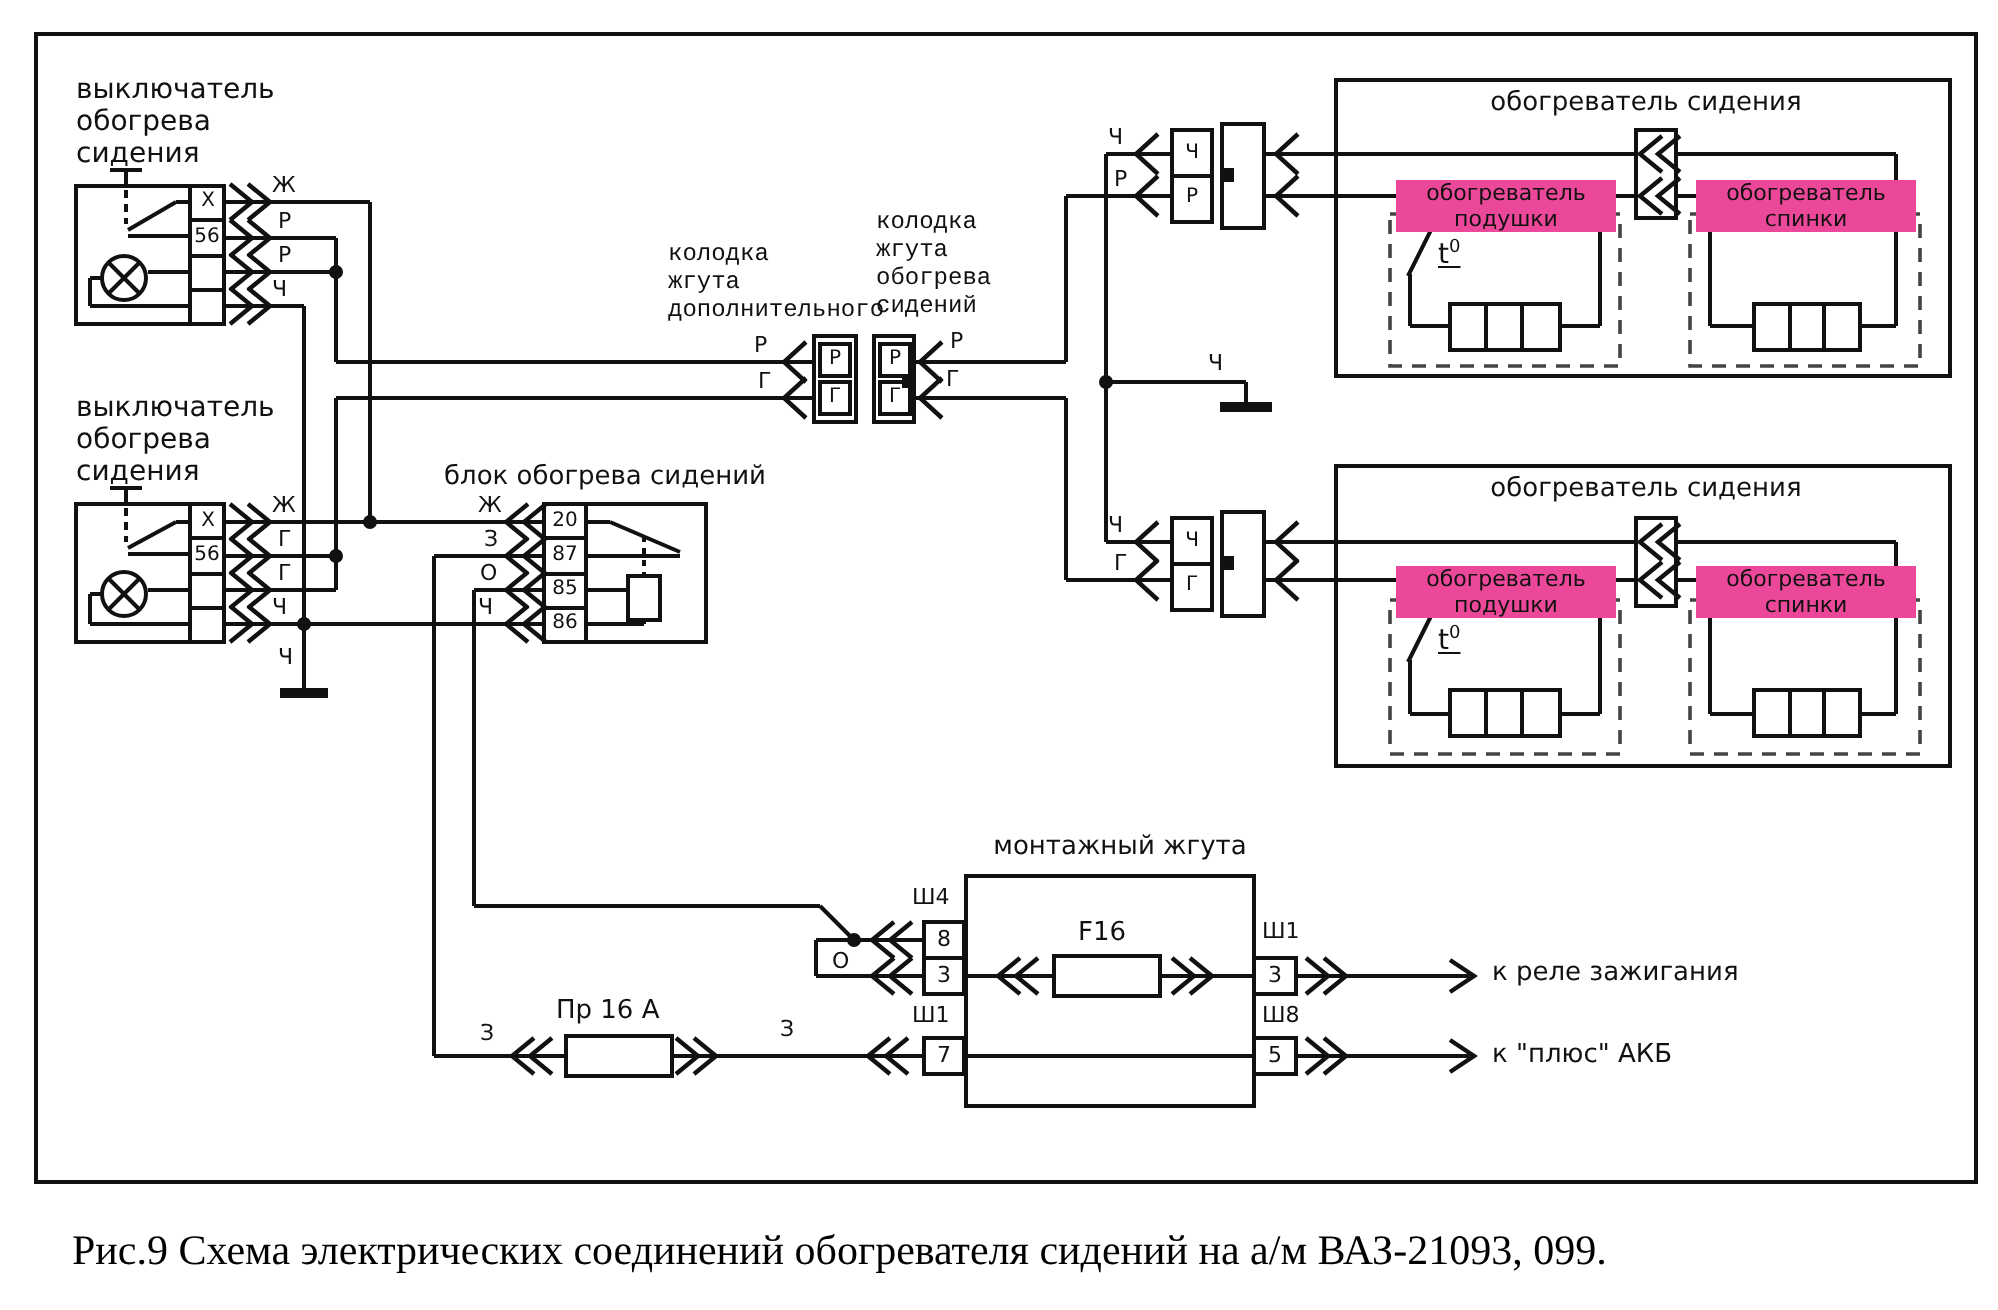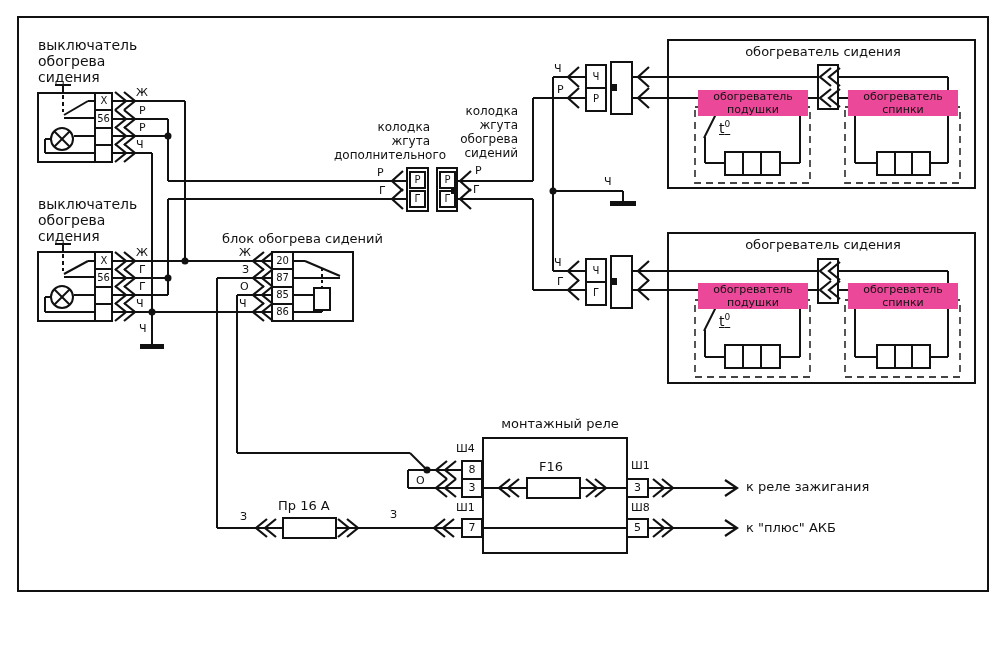--- a/index.html
+++ b/index.html
@@ -4,21 +4,21 @@
 <style>
   html,body{margin:0;padding:0;background:#fff;}
   #stage{position:relative;width:999px;height:655px;background:#fff;
          font-family:"DejaVu Sans",sans-serif;color:#111;overflow:hidden;}
   svg{position:absolute;left:0;top:0;}
   .lb{position:absolute;font-size:11px;line-height:12px;white-space:nowrap;color:#111;}
   .lb13{position:absolute;font-size:13px;line-height:15px;white-space:nowrap;}
   .pc{position:absolute;font-size:10px;line-height:11px;text-align:center;}
   .blocktitle{position:absolute;font-size:13px;text-align:center;white-space:nowrap;}
   .devtitle{position:absolute;font-size:14px;line-height:16px;white-space:nowrap;}
-  .kol{position:absolute;font-size:12px;line-height:14px;text-align:right;}
+  .kol{position:absolute;font-size:12px;line-height:14px;text-align:left;font-family:Liberation Mono, monospace;}
   .sub{position:absolute;font-size:11px;line-height:13px;text-align:center;background:#ec4899;}
   .tdeg{position:absolute;font-size:14px;text-decoration:underline;}
   .tdeg sup{font-size:9px;}
   #caption{position:absolute;left:36px;top:613px;font-family:"Liberation Serif",serif;
            font-size:21px;color:#000;white-space:nowrap;}
 </style>
 </head>
 <body>
 
 <div id="stage">
@@ -288,21 +288,21 @@
       <div>жгута</div>
       <div>дополнительного</div>
 </div>
 <div class="kol" style="left:438px;top:104px;width:80px;">
   <div>колодка</div>
       <div>жгута</div>
   <div>обогрева</div>
       <div>сидений</div>
 </div>
 
-<div class="blocktitle" style="left:490px;top:416px;width:140px;">монтажный реле</div>
+<div class="blocktitle" style="left:490px;top:416px;width:140px;">монтажный жгута</div>
 <div class="blocktitle" style="left:698px;top:44px;width:250px;">обогреватель сидения</div>
 <div class="blocktitle" style="left:698px;top:237px;width:250px;">обогреватель сидения</div>
 
 <div class="sub" style="left:698px;top:90px;width:110px;">
   <div>обогреватель</div>
       <div>подушки</div>
 </div>
 <div class="sub" style="left:848px;top:90px;width:110px;">
   <div>обогреватель</div>
       <div>спинки</div>
@@ -370,14 +370,15 @@
 <span class="pc" style="left:586px;top:287px;width:20px;">Г</span>
 <span class="pc" style="left:462px;top:464px;width:20px;font-size:11px;">8</span>
 <span class="pc" style="left:462px;top:482px;width:20px;font-size:11px;">3</span>
 <span class="pc" style="left:462px;top:522px;width:20px;font-size:11px;">7</span>
 <span class="pc" style="left:627px;top:482px;width:21px;font-size:11px;">3</span>
 <span class="pc" style="left:627px;top:522px;width:21px;font-size:11px;">5</span>
 
 <span class="lb13" style="position:absolute;left:746px;top:479px;">к реле зажигания</span>
 <span class="lb13" style="position:absolute;left:746px;top:520px;">к "плюс" АКБ</span>
 
+<div id="caption">Рис.9 Схема электрических соединений обогревателя сидений на а/м ВАЗ-21093, 099.</div>
 
 </div>
 
 </body></html>

